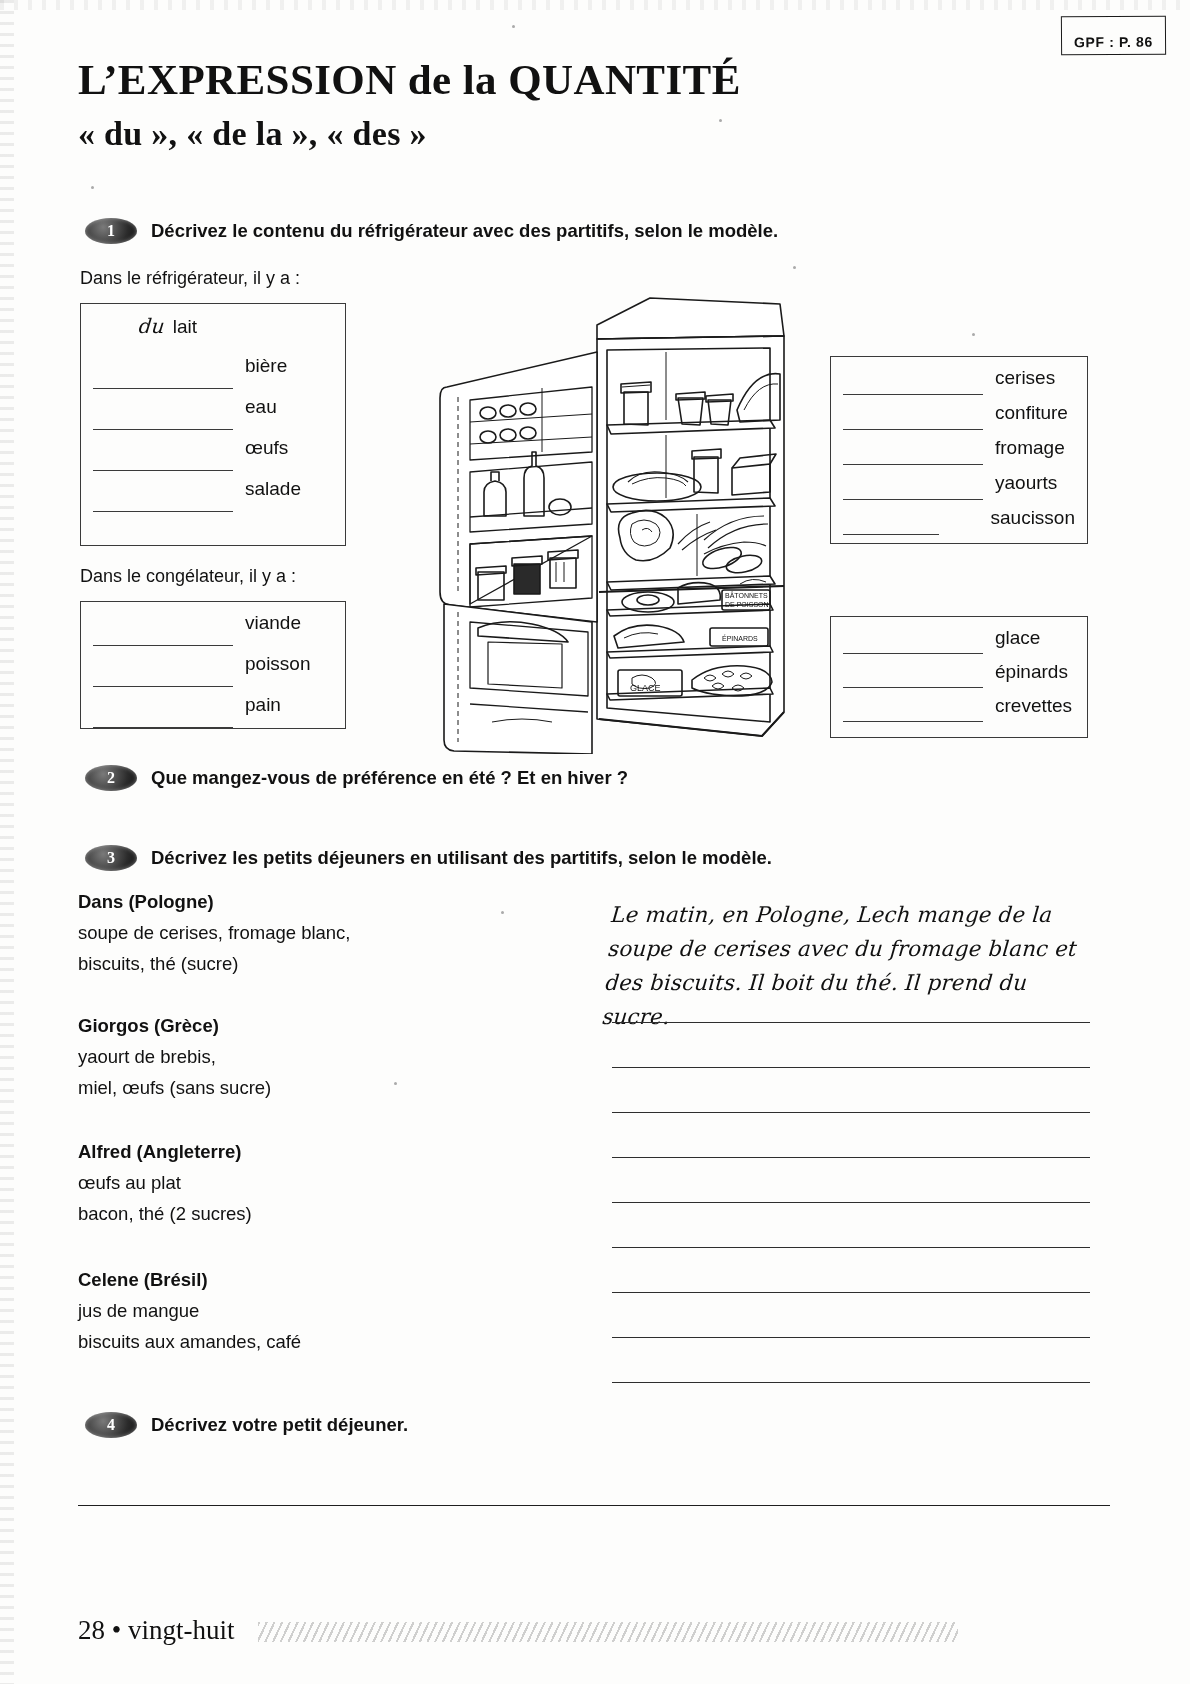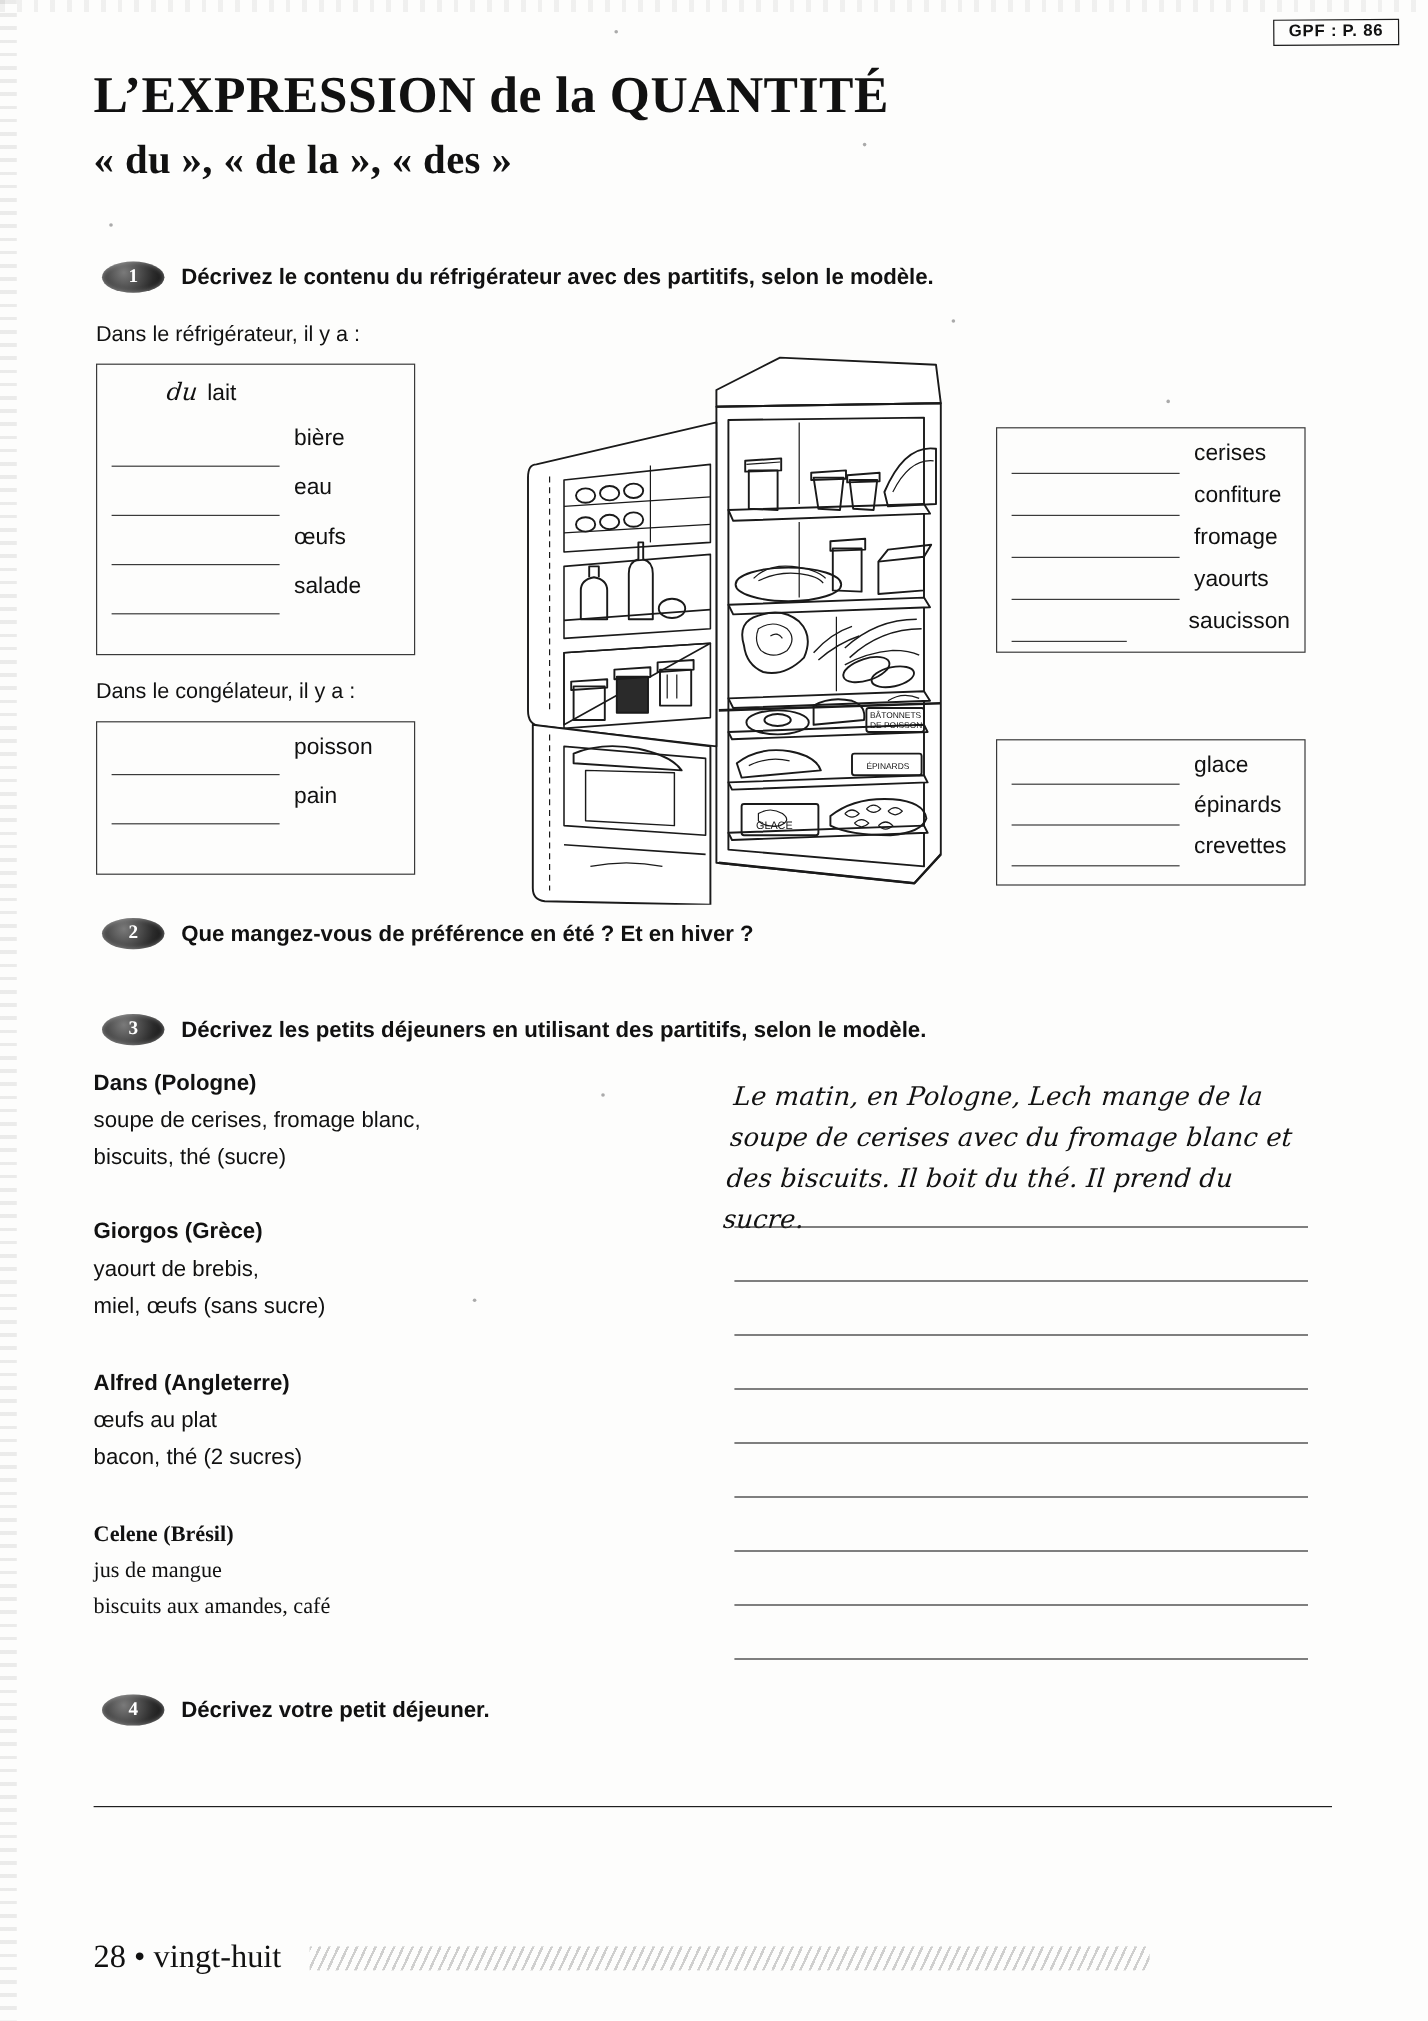--- a/index.html
+++ b/index.html
@@ -30,21 +30,21 @@
     position: absolute; left: 0; top: 0; height: 10px; width: 100%;
     background: repeating-linear-gradient(to right,
       rgba(0,0,0,0.05) 0px, rgba(0,0,0,0.05) 4px,
       rgba(0,0,0,0) 4px, rgba(0,0,0,0) 14px);
   }
 
   
   .ref-box {
     position: absolute; right: 24px; top: 16px;
     border: 1.6px solid #1a1a1a;
-    padding: 0 12px 4px 12px;
+    padding: 17px 12px 4px 12px;
     font-size: 14px; font-weight: bold; letter-spacing: .6px;
     font-family: "Liberation Sans", sans-serif;
     transform: rotate(-0.4deg);
   }
 
   
   .title-main {
     position: absolute; left: 78px; top: 55px;
     font-family: "Liberation Serif", serif;
     font-size: 43px; font-weight: bold;
@@ -196,20 +196,24 @@
     </div>
     <div class="ansrow">
       <span class="blank"></span>
       <span class="word">salade</span>
     </div>
   </div>
 
   <div class="lead" style="left:80px;top:566px;">Dans le congélateur, il y a :</div>
 
   <div class="ansbox bw-left" style="left:80px;top:601px;width:266px;height:128px;">
+    <div class="ansrow">
+      <span class="blank"></span>
+      <span class="word">viande</span>
+    </div>
     <div class="ansrow">
       <span class="blank"></span>
       <span class="word">poisson</span>
     </div>
     <div class="ansrow">
       <span class="blank"></span>
       <span class="word">pain</span>
     </div>
   </div>
 
@@ -396,21 +400,21 @@
   <div class="bk" style="left:78px;top:1015px;">
     <div class="bk-name">Giorgos (Grèce)</div>
     <div class="bk-line">yaourt de brebis,</div>
     <div class="bk-line">miel, œufs (sans sucre)</div>
   </div>
   <div class="bk" style="left:78px;top:1141px;">
     <div class="bk-name">Alfred (Angleterre)</div>
     <div class="bk-line">œufs au plat</div>
     <div class="bk-line">bacon, thé (2 sucres)</div>
   </div>
-  <div class="bk" style="left:78px;top:1269px;font-family:Liberation Serif, serif;">
+  <div class="bk" style="left:78px;top:1269px;">
     <div class="bk-name">Celene (Brésil)</div>
     <div class="bk-line">jus de mangue</div>
     <div class="bk-line">biscuits aux amandes, café</div>
   </div>
 
   <div class="hand-model">Le matin, en Pologne, Lech mange de la soupe de cerises avec du fromage blanc et des biscuits. Il boit du thé. Il prend du sucre.</div>
 
   <div class="wline" style="top:1022px;"></div>
   <div class="wline" style="top:1067px;"></div>
   <div class="wline" style="top:1112px;"></div>

